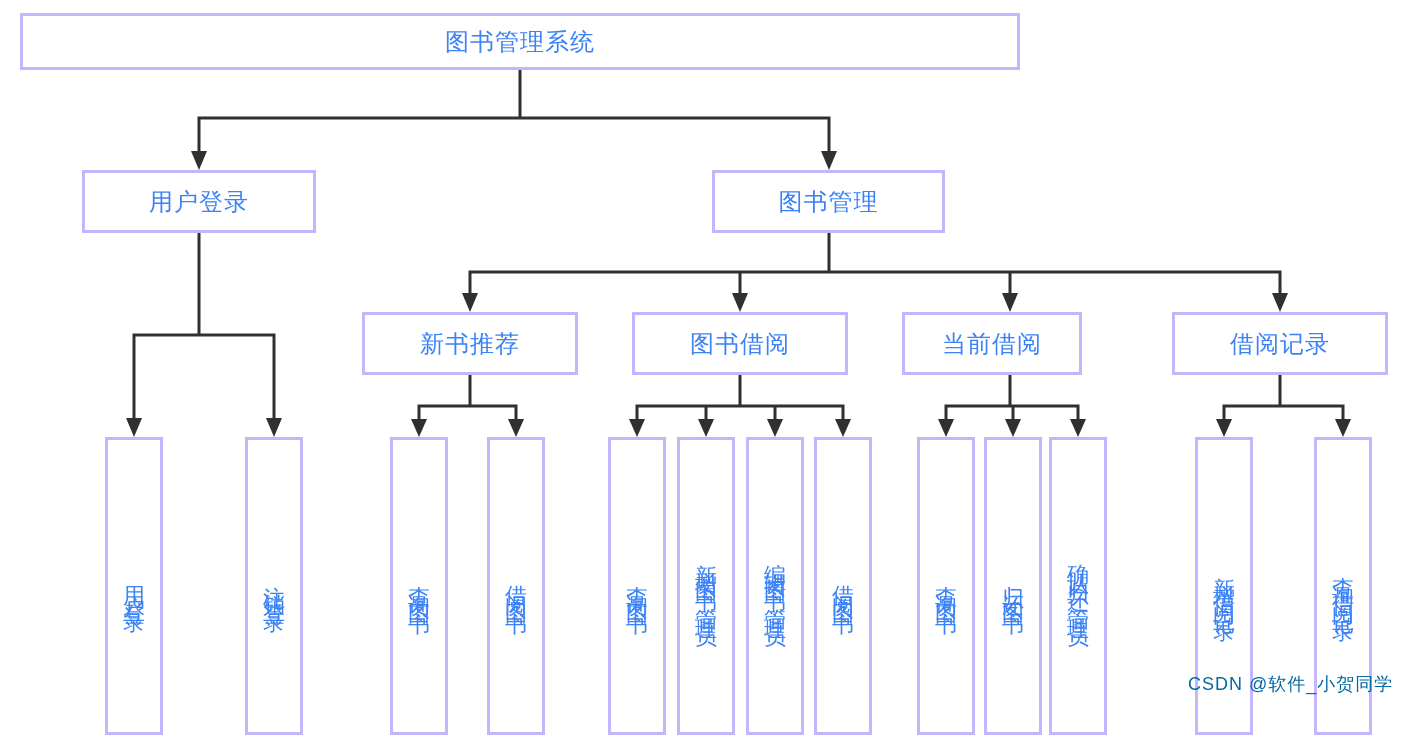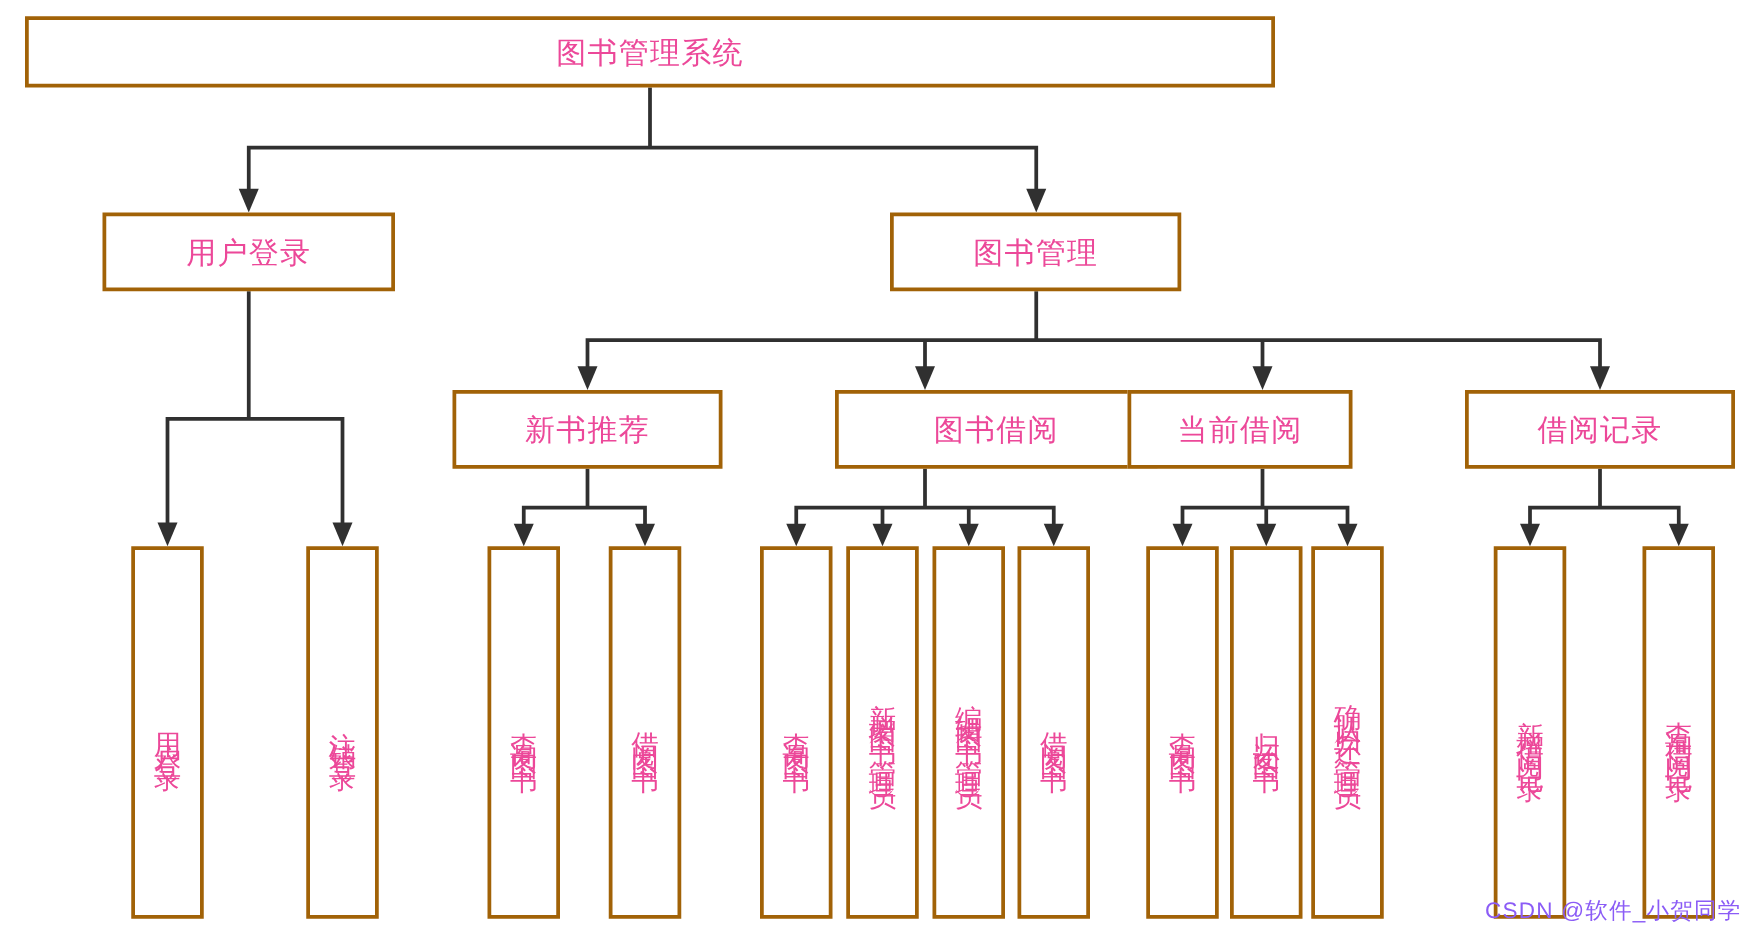--- a/index.html
+++ b/index.html
@@ -8,40 +8,40 @@
     width:1405px;height:747px;
     background:#ffffff;
     font-family:"Liberation Sans", sans-serif;
     overflow:hidden;
   }
   #connectors{position:absolute;left:0;top:0;width:1405px;height:747px;}
   .node{
     position:absolute;
     box-sizing:border-box;
     background:#ffffff;
-    border:3px solid #a16207;
-    color:#ec4899;
+    border:3px solid #c4b5fd;
+    color:#3b82f6;
     display:flex;
     align-items:center;
     justify-content:center;
     text-align:center;
   }
   .h{font-size:24px;letter-spacing:1px;}
   .v{
     writing-mode:vertical-lr;
     text-orientation:mixed;
     font-size:22px;
     letter-spacing:9px;
     line-height:1;
   }
   #watermark{
     position:absolute;
-    left:1188px;top:716px;
+    left:1188px;top:672px;
     font-size:18px;
-    color:#8b5cf6;
+    color:#0369a1;
     letter-spacing:1px;
     white-space:nowrap;
   }
 </style>
 </head>
 <body>
 
 <div id="canvas">
 
   <svg id="connectors" viewBox="0 0 1405 747" xmlns="http://www.w3.org/2000/svg">
@@ -90,21 +90,21 @@
       <polygon points="1335,419 1351,419 1343,437"></polygon>
     </g>
   </svg>
 
   <div class="node h" style="left:20px;top:13px;width:1000px;height:57px;">图书管理系统</div>
 
   <div class="node h" style="left:82px;top:170px;width:234px;height:63px;">用户登录</div>
   <div class="node h" style="left:712px;top:170px;width:233px;height:63px;">图书管理</div>
 
   <div class="node h" style="left:362px;top:312px;width:216px;height:63px;">新书推荐</div>
-  <div class="node h" style="left:668px;top:312px;width:258px;height:63px;">图书借阅</div>
+  <div class="node h" style="left:632px;top:312px;width:216px;height:63px;">图书借阅</div>
   <div class="node h" style="left:902px;top:312px;width:180px;height:63px;">当前借阅</div>
   <div class="node h" style="left:1172px;top:312px;width:216px;height:63px;">借阅记录</div>
 
   <div class="node v" style="left:105px;top:437px;width:58px;height:298px;">用户登录</div>
   <div class="node v" style="left:245px;top:437px;width:58px;height:298px;">注销登录</div>
 
   <div class="node v" style="left:390px;top:437px;width:58px;height:298px;">查询图书</div>
   <div class="node v" style="left:487px;top:437px;width:58px;height:298px;">借阅图书</div>
 
   <div class="node v" style="left:608px;top:437px;width:58px;height:298px;">查询图书</div>

